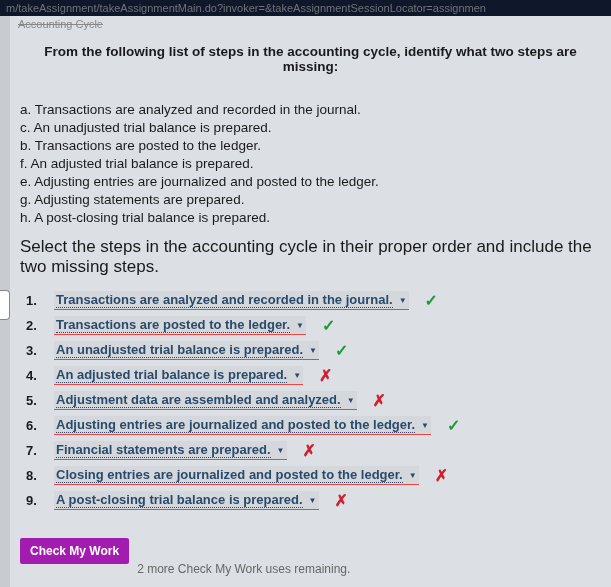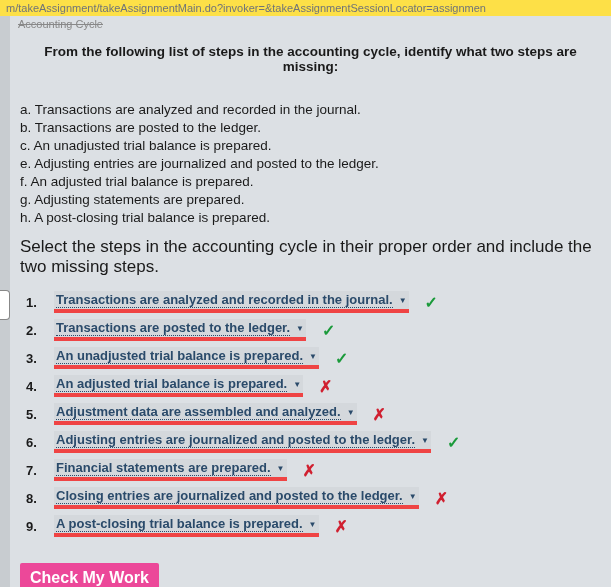--- a/index.html
+++ b/index.html
@@ -6,21 +6,21 @@
     body {
       font-family: Arial, sans-serif;
       background: #d0d4d8;
       width: 611px;
       height: 587px;
       overflow: hidden;
       font-size: 13px;
       color: #1a1a1a;
     }
     .url-bar {
-      background: #fde047;
+      background: #0f172a;
       color: #707478;
       font-size: 11px;
       padding: 2px 6px;
       white-space: nowrap;
       overflow: hidden;
     }
     .main {
       background: #dce0e4;
       padding: 0;
       border-left: 10px solid #c8ccd0;
@@ -65,21 +65,21 @@
       gap: 10px;
     }
     .num {
       font-weight: bold;
       width: 18px;
       text-align: left;
     }
     .sel {
       display: inline-flex;
       align-items: center;
-      border-bottom: 4px solid #ef4444;
+      border-bottom: 1px solid #ef4444;
       color: #2a4a6a;
       font-weight: bold;
       padding: 1px 2px;
       cursor: pointer;
       background: #d4d8dc;
     }
     .sel-text { border-bottom: 1px dotted #2a4a6a; }
     .caret {
       font-size: 8px;
       margin-left: 6px;
@@ -92,26 +92,26 @@
     }
     .mark.ok { color: #1a9a3a; }
     .mark.bad { color: #d02030; }
     .footer {
       margin-top: 16px;
       display: flex;
       align-items: center;
       gap: 8px;
     }
     .btn {
-      background: #ec4899;
+      background: #a21caf;
       color: #fff;
       font-weight: bold;
       border: none;
       padding: 6px 10px;
-      font-size: 16px;
+      font-size: 12px;
       cursor: pointer;
       border-radius: 2px;
     }
     .remain {
       color: #666;
       font-size: 12px;
       margin-top: 36px;
     }
     .side-tab {
       position: absolute;
@@ -131,24 +131,24 @@
 <div class="url-bar">m/takeAssignment/takeAssignmentMain.do?invoker=&amp;takeAssignmentSessionLocator=assignmen</div>
 
 <div class="main">
   <div class="crumb">Accounting Cycle</div>
 
   <div class="content">
     <div class="question">From the following list of steps in the accounting cycle, identify what two steps are missing:</div>
 
     <div class="options">
       <div>a. Transactions are analyzed and recorded in the journal.</div>
+      <div>c. An unadjusted trial balance is prepared.</div>
       <div>b. Transactions are posted to the ledger.</div>
-      <div>c. An unadjusted trial balance is prepared.</div>
+      <div>f. An adjusted trial balance is prepared.</div>
       <div>e. Adjusting entries are journalized and posted to the ledger.</div>
-      <div>f. An adjusted trial balance is prepared.</div>
       <div>g. Adjusting statements are prepared.</div>
       <div>h. A post-closing trial balance is prepared.</div>
     </div>
 
     <div class="instruct">Select the steps in the accounting cycle in their proper order and include the two missing steps.</div>
 
     <div class="answers" id="answers">
         <div class="row">
           <span class="num">1.</span>
           <span class="sel">

